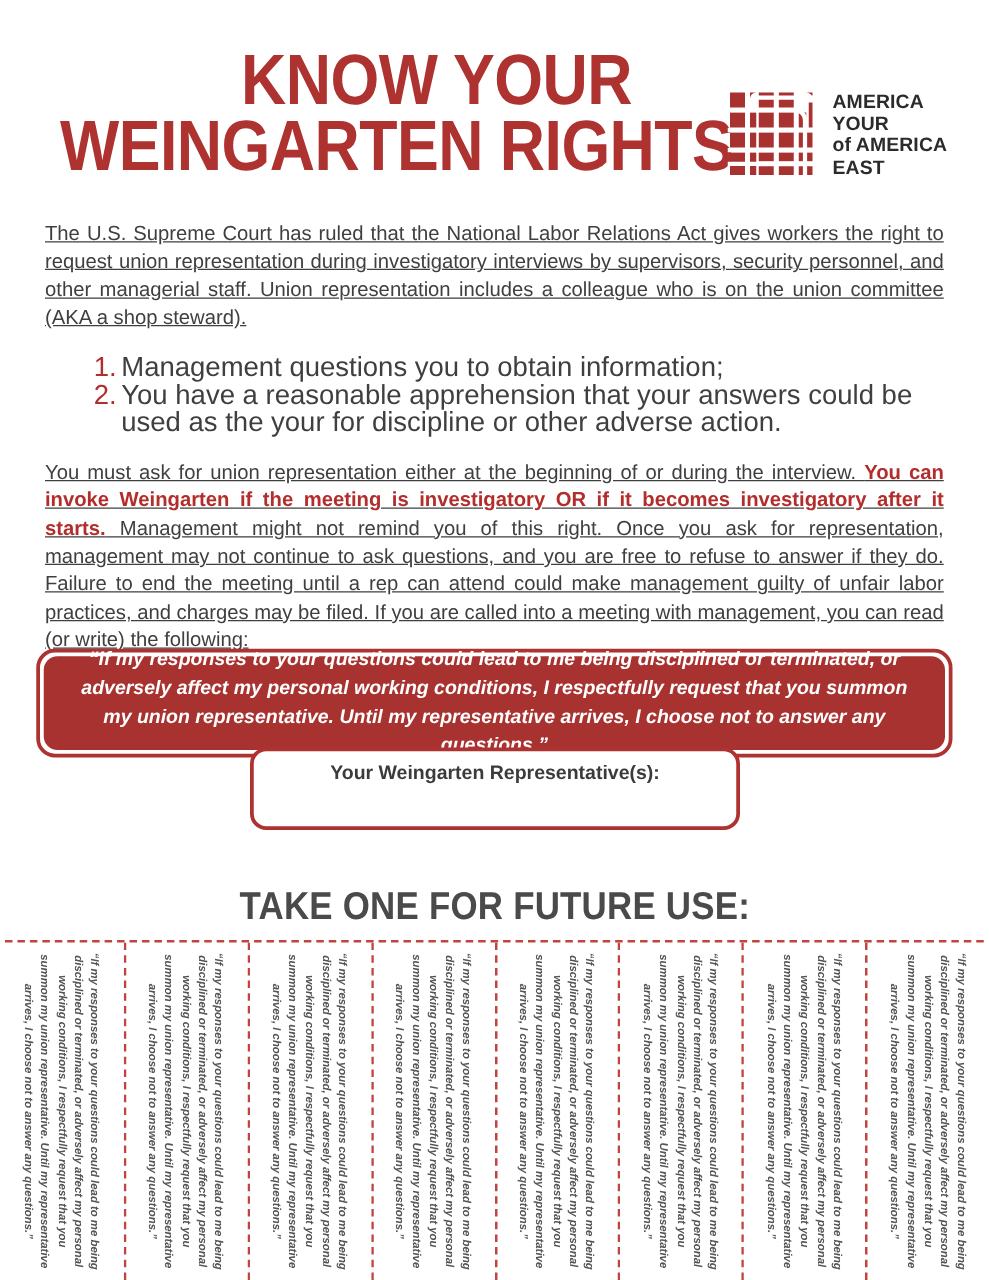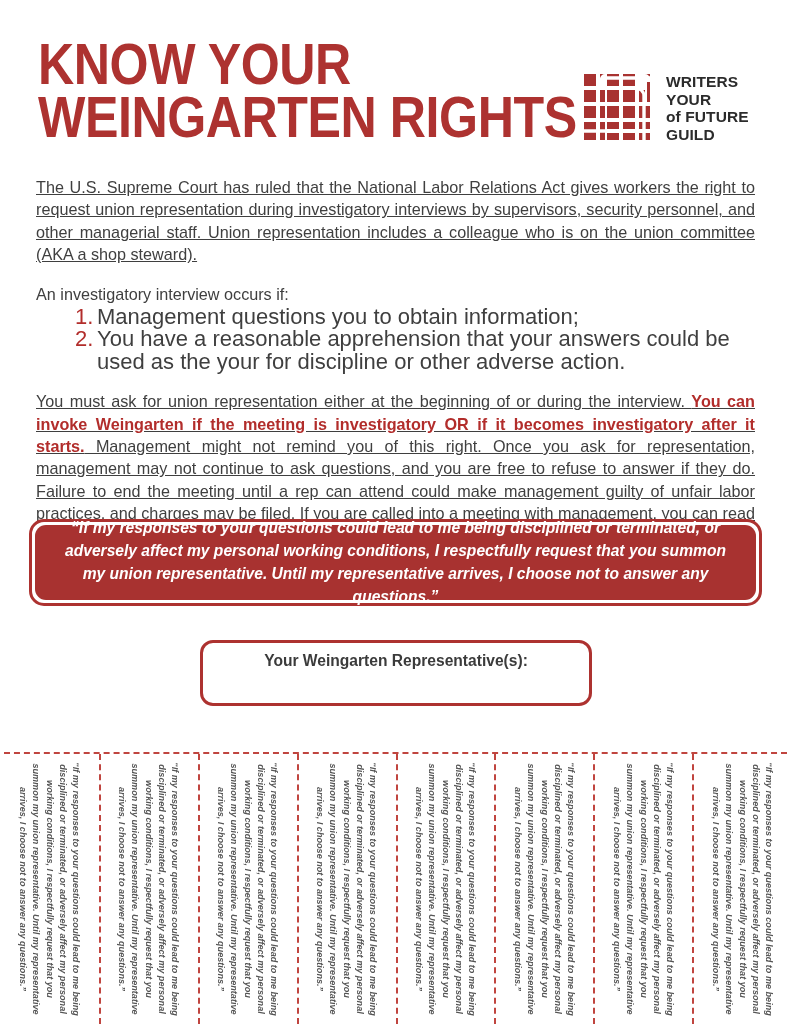--- a/index.html
+++ b/index.html
@@ -25,23 +25,24 @@
 
   
   .header {
     position: absolute;
     left: 0; top: 0;
     width: 791px;
     height: 168px;
   }
   .title-block {
     position: absolute;
-    left: 38px;
+    left: 48px;
     top: 38px;
     width: 520px;
+    text-align: right;
   }
   .title-line {
     color: #ad3230;
     font-family: "Liberation Sans Narrow", "Liberation Sans", sans-serif;
     font-weight: 900;
     font-size: 57px;
     line-height: 53px;
     letter-spacing: -0.5px;
     transform: scaleX(0.88);
     transform-origin: left center;
@@ -153,21 +154,21 @@
     font-weight: 700;
     font-size: 15.6px;
     line-height: 23px;
     text-align: center;
   }
 
   
   .rep-box {
     position: absolute;
     left: 200px;
-    top: 640px;
+    top: 598px;
     width: 392px;
     height: 66px;
     border: 3px solid #ad3230;
     border-radius: 13px;
     box-sizing: border-box;
     background: #ffffff;
   }
   .rep-label {
     margin-top: 9px;
     text-align: center;
@@ -304,52 +305,52 @@
           <path d="M16 70 L16 14 a8 8 0 0 1 8 -8 L70 6"></path>
           <path d="M0 16 L54 16 a8 8 0 0 1 8 8 L62 70"></path>
           <path d="M0 32 L70 32"></path>
           <path d="M0 48 L16 48 a0 0 0 0 0 0 0"></path>
           <path d="M16 48 L70 48"></path>
           <path d="M39 0 L39 70"></path>
           <path d="M0 59 L70 59"></path>
         </g>
       </svg>
       <div class="logo-text">
-        <div>WRITERS</div>
+        <div>AMERICA</div>
         <div>YOUR</div>
-        <div class="lc">of FUTURE</div>
-        <div>GUILD</div>
+        <div class="lc">of AMERICA</div>
+        <div>EAST</div>
       </div>
     </div>
   </div>
 
   <div class="body-wrap">
 
     <p class="para">The U.S. Supreme Court has ruled that the National Labor Relations Act gives workers the right to request union representation during investigatory interviews by supervisors, security personnel, and other managerial staff. Union representation includes a colleague who is on the union committee (AKA a shop steward).</p>
 
-    <p class="lead-in">An investigatory interview occurs if:</p>
 
     <ol class="numlist">
       <li>Management questions you to obtain information;</li>
       <li>You have a reasonable apprehension that your answers could be used as the your for discipline or other adverse action.</li>
     </ol>
 
     <p class="para last"><span>You must ask for union representation either at the beginning of or during the interview. </span><span class="em-red">You can invoke Weingarten if the meeting is investigatory OR if it becomes investigatory after it starts.</span><span> Management might not remind you of this right. Once you ask for representation, management may not continue to ask questions, and you are free to refuse to answer if they do. Failure to end the meeting until a rep can attend could make management guilty of unfair labor practices, and charges may be filed. If you are called into a meeting with management, you can read (or write) the following:</span></p>
   </div>
 
   <div class="quote-box">
     <div class="quote-inner">
       <div class="quote-text">“If my responses to your questions could lead to me being disciplined or terminated, or adversely affect my personal working conditions, I respectfully request that you summon my union representative. Until my representative arrives, I choose not to answer any questions.”</div>
     </div>
   </div>
 
   <div class="rep-box">
     <div class="rep-label">Your Weingarten Representative(s):</div>
   </div>
 
+  <div class="take-one"><span>TAKE ONE FOR FUTURE USE:</span></div>
 
   <div class="tear-area">
     <div class="tear-top-rule"></div>
     <div class="strips">
       <div class="strip">
           <div class="strip-text">“If my responses to your questions could lead to me being disciplined or terminated, or adversely affect my personal working conditions, I respectfully request that you summon my union representative. Until my representative arrives, I choose not to answer any questions.”</div>
         </div>
       <div class="strip">
           <div class="strip-text">“If my responses to your questions could lead to me being disciplined or terminated, or adversely affect my personal working conditions, I respectfully request that you summon my union representative. Until my representative arrives, I choose not to answer any questions.”</div>
         </div>

